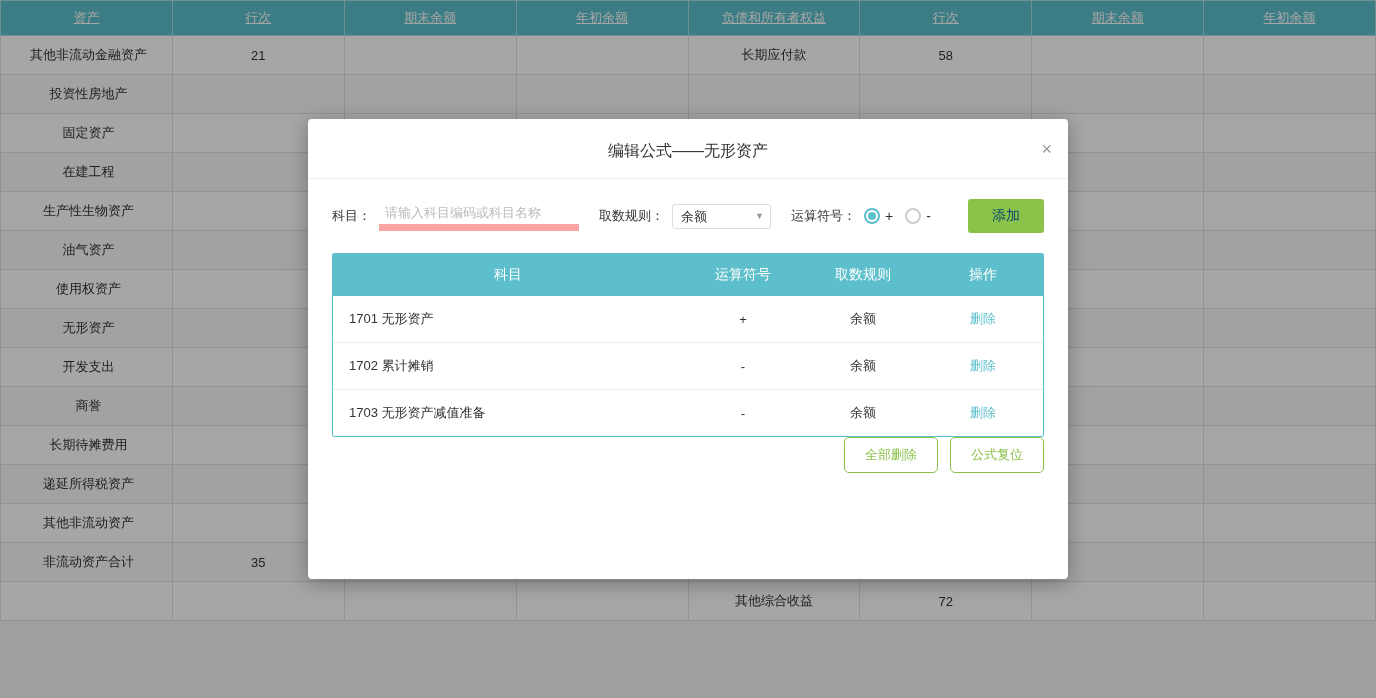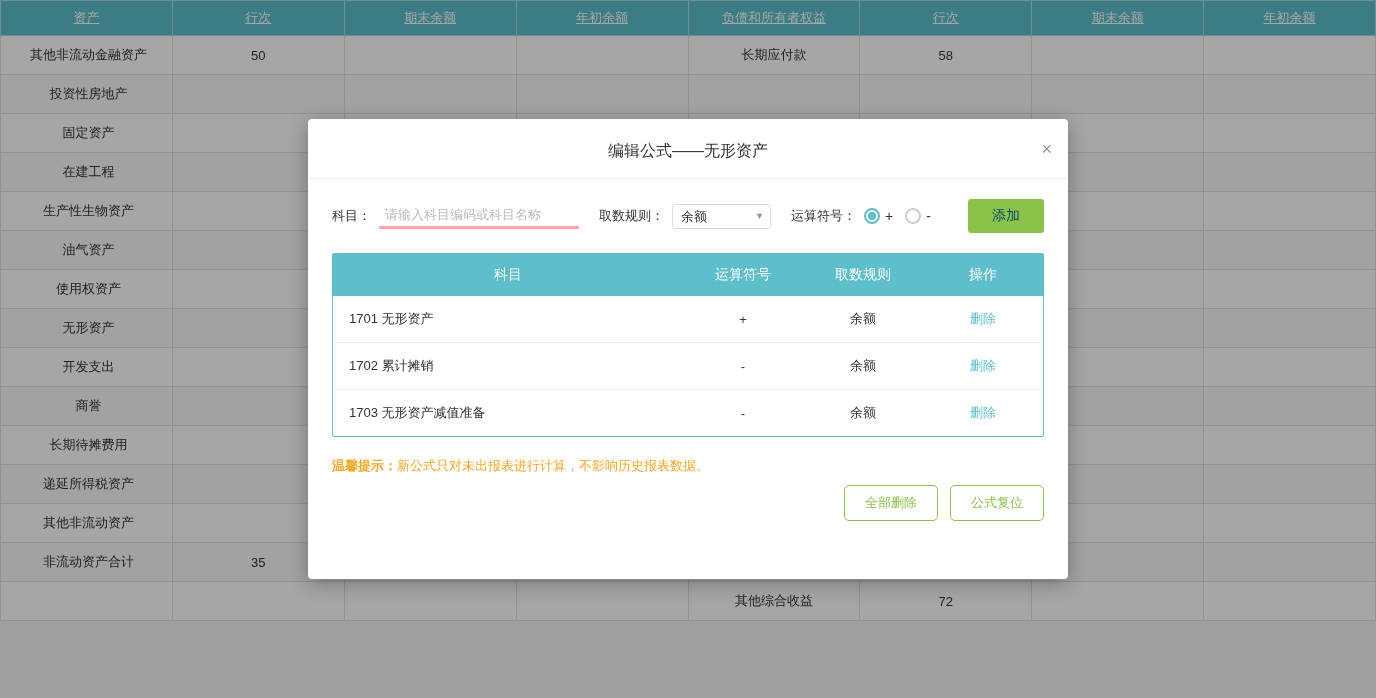--- a/index.html
+++ b/index.html
@@ -119,21 +119,21 @@
     }
 
     .form-label {
       color: #333;
       white-space: nowrap;
       font-size: 13px;
     }
 
     .form-input {
       border: none;
-      border-bottom: 3px solid #fca5a5;
+      border-bottom: 7px solid #fca5a5;
       outline: none;
       padding: 4px 6px;
       font-size: 13px;
       width: 200px;
       color: #999;
       background: transparent;
     }
 
     .form-input::placeholder {
       color: #bbb;
@@ -315,21 +315,21 @@
         <th>年初余额</th>
         <th>负债和所有者权益</th>
         <th>行次</th>
         <th>期末余额</th>
         <th>年初余额</th>
       </tr>
     </thead>
     <tbody>
       <tr>
         <td class="left-label">其他非流动金融资产</td>
-        <td>50</td>
+        <td>21</td>
         <td></td>
         <td></td>
         <td>长期应付款</td>
         <td>58</td>
         <td></td>
         <td></td>
       </tr>
       <tr>
         <td class="left-label">投资性房地产</td>
         <td></td>
@@ -550,23 +550,20 @@
             <td>-</td>
             <td>余额</td>
             <td>
               <a class="delete-link">删除</a>
             </td>
           </tr>
         </tbody>
       </table>
     </div>
 
-    <div class="warning-row">
-      <span class="warn-label">温馨提示：</span><span>新公式只对未出报表进行计算，不影响历史报表数据。</span>
-    </div>
 
     <div class="modal-footer">
       <button class="btn-outline">全部删除</button>
       <button class="btn-outline">公式复位</button>
     </div>
 
   </div>
 </div>
 
 </body></html>

